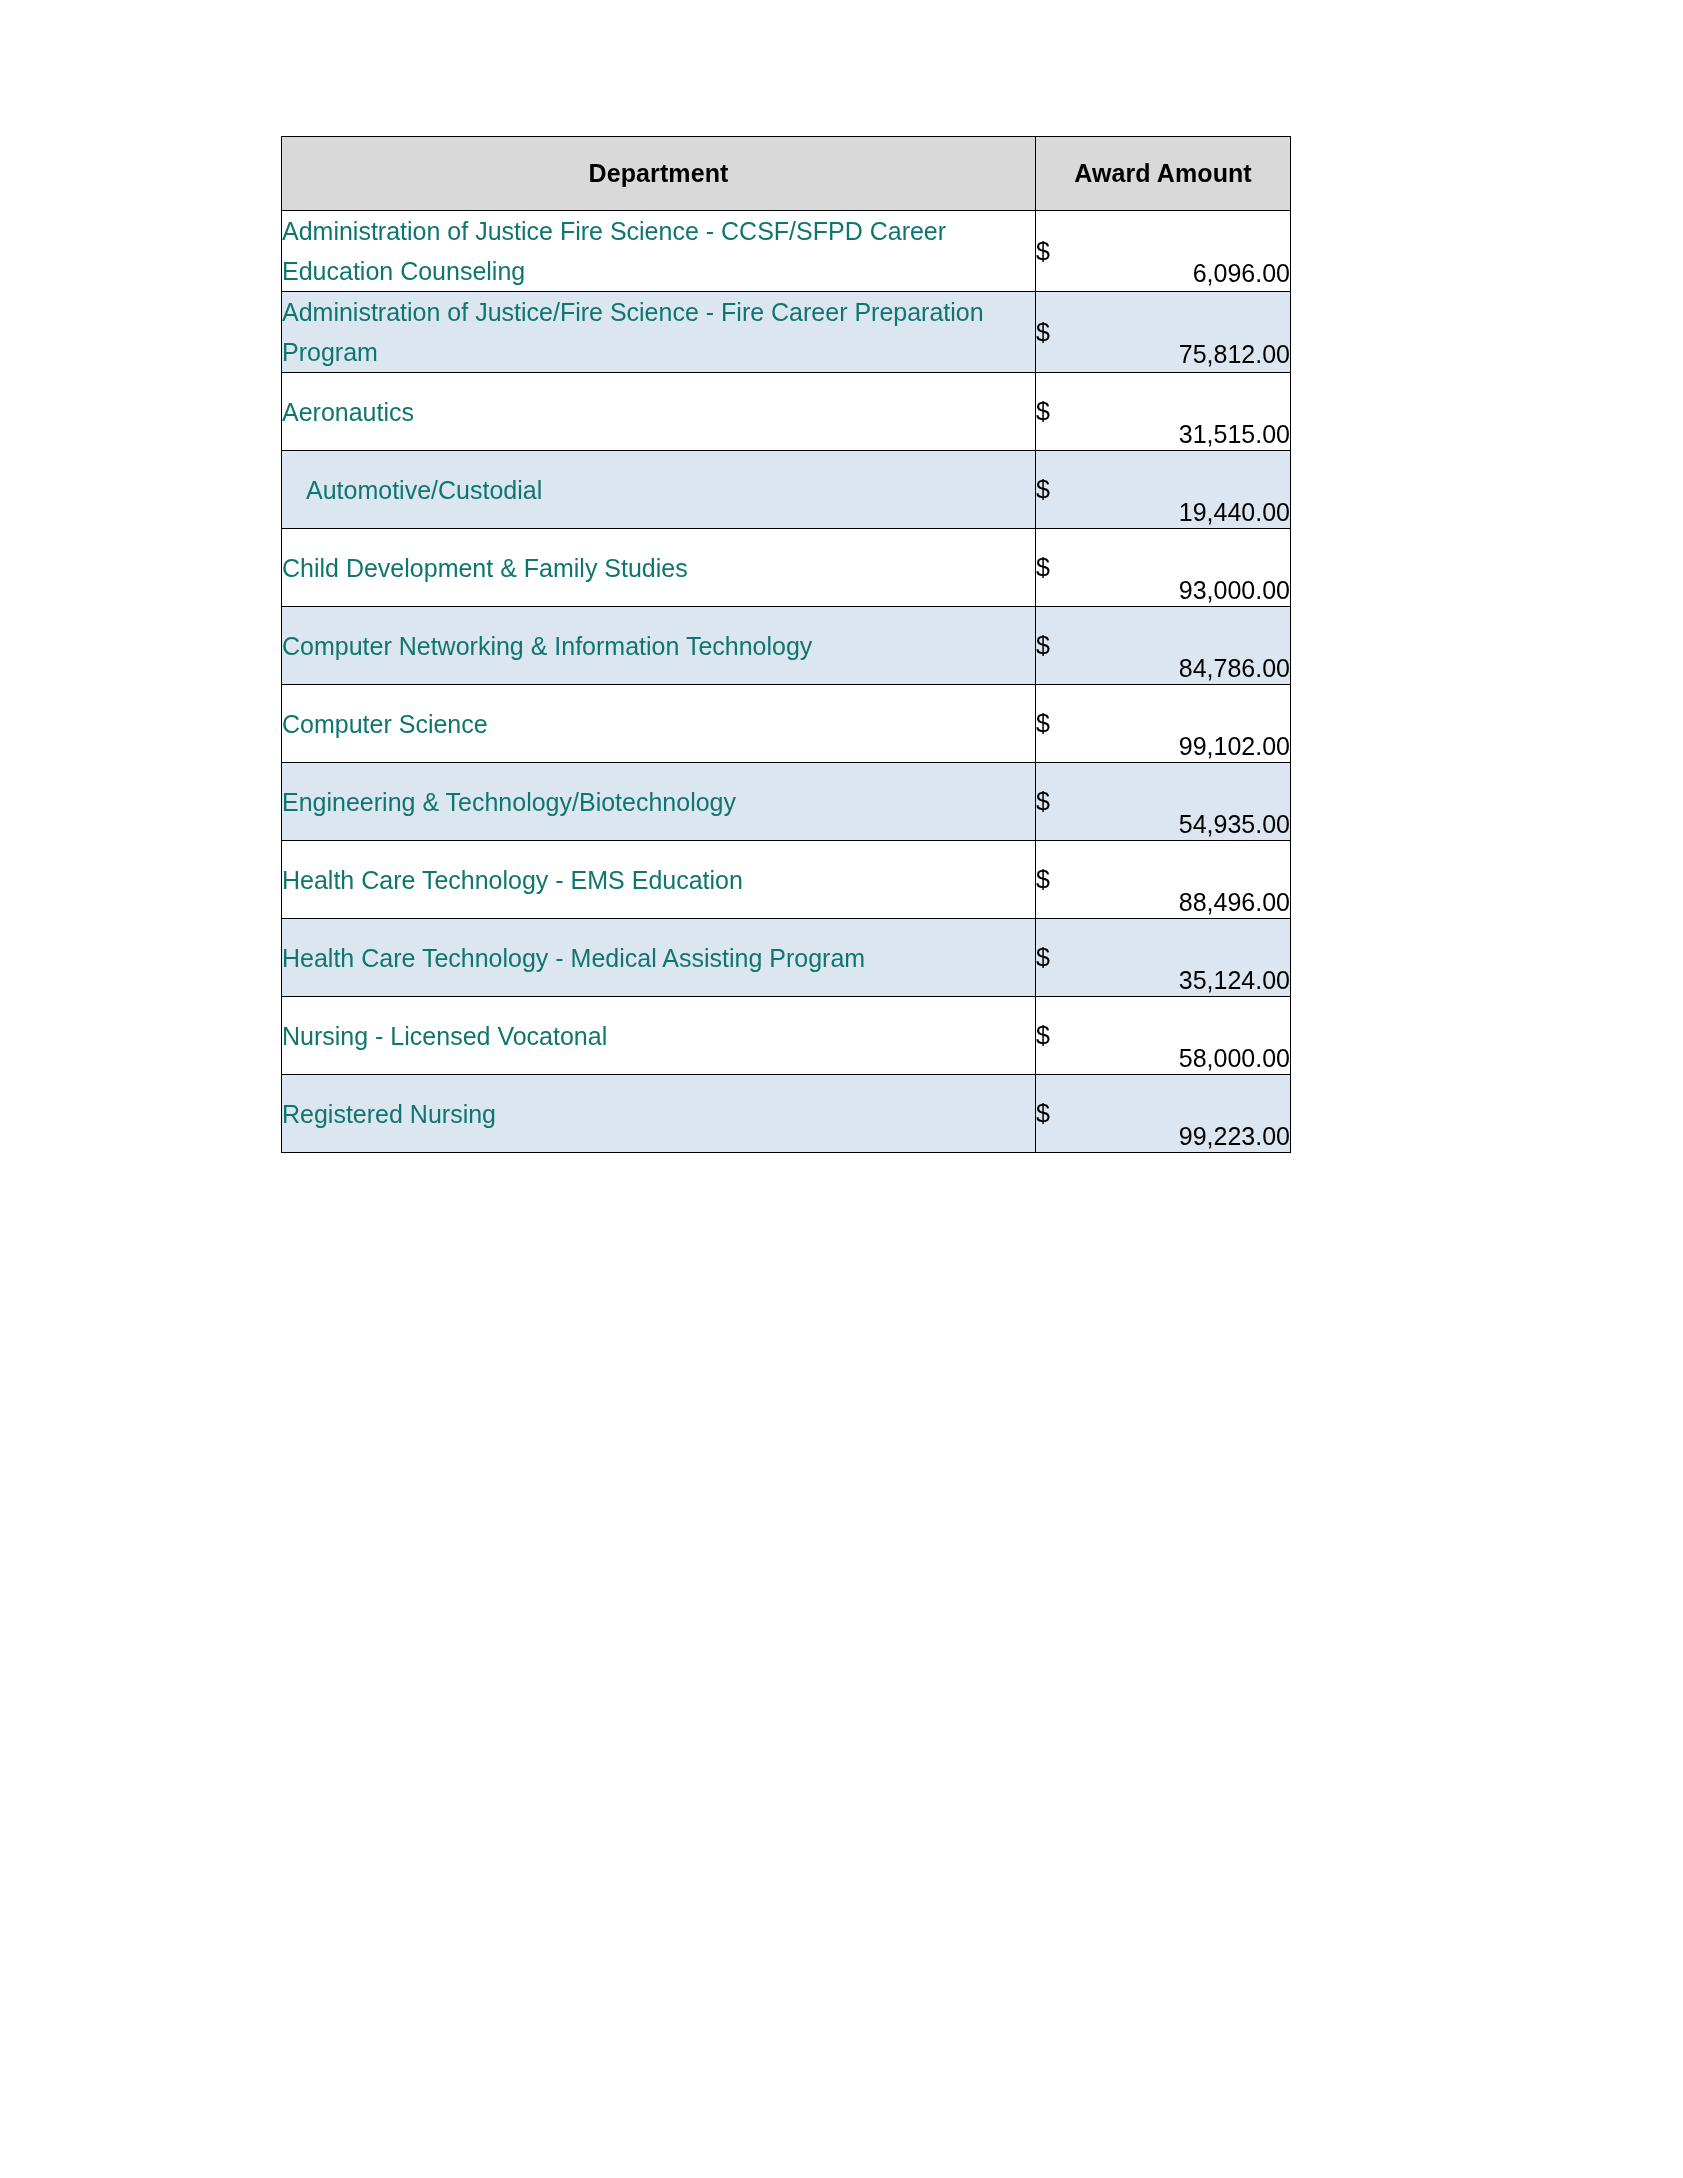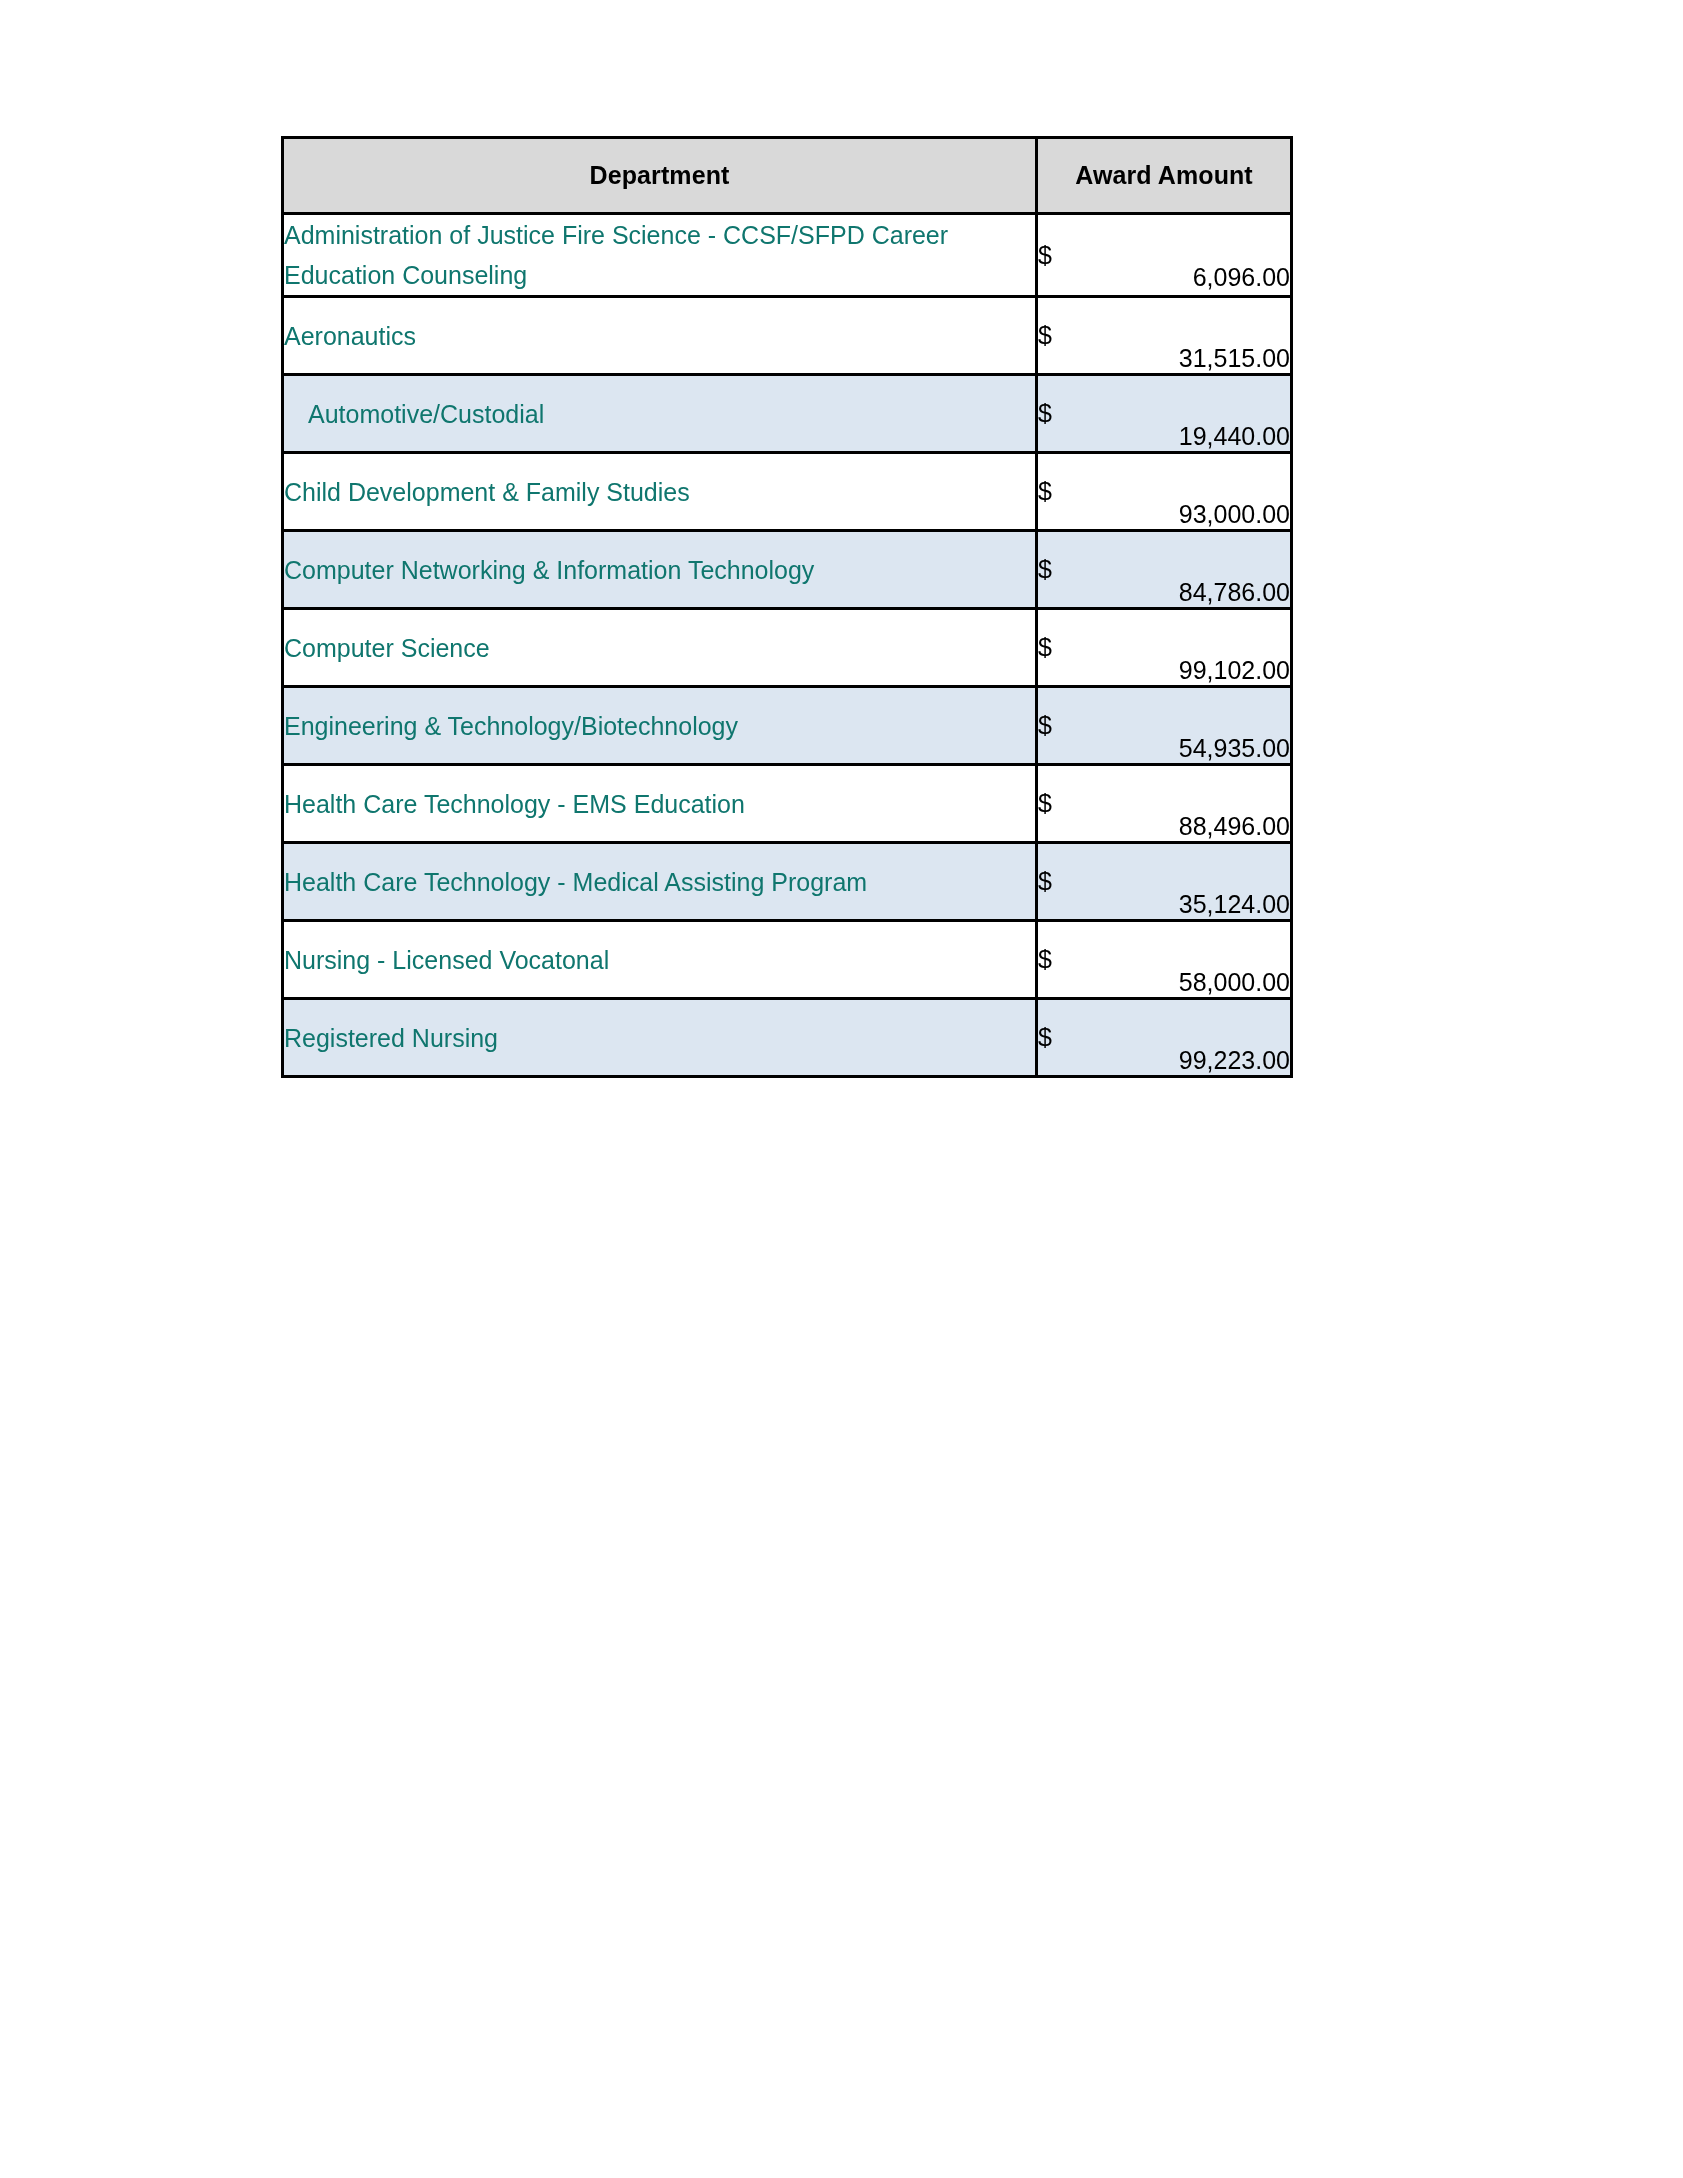--- a/index.html
+++ b/index.html
@@ -38,21 +38,21 @@
     table-layout: fixed;
     width: 1010px;
     background: #ffffff;
   }
 
   table.award-table col.col-dept  { width: 754px; }
   table.award-table col.col-award { width: 255px; }
 
   table.award-table th,
   table.award-table td {
-    border: 3px solid #404040;
+    border: 1px solid #404040;
     vertical-align: middle;
     padding: 0;
   }
 
   
   tr.header-row th {
     background: #d9d9d9;
     height: 73px;
     font-weight: bold;
     font-size: 25px;
@@ -126,20 +126,31 @@
             <td class="cell-dept" style="border-color: rgb(0, 0, 0);">
               <span class="dept-text">Administration of Justice Fire Science - CCSF/SFPD Career Education Counseling</span>
             </td>
             <td class="cell-award" style="border-color: rgb(0, 0, 0);">
               <div class="amount-line">
                 <span class="amount-currency">$</span>
                 <span class="amount-value">6,096.00</span>
               </div>
             </td>
           </tr>
+          <tr class="data-row shade-blue">
+            <td class="cell-dept" style="background: rgb(220, 230, 241); border-color: rgb(0, 0, 0);">
+              <span class="dept-text">Administration of Justice/Fire Science - Fire Career Preparation Program</span>
+            </td>
+            <td class="cell-award" style="background: rgb(220, 230, 241); border-color: rgb(0, 0, 0);">
+              <div class="amount-line">
+                <span class="amount-currency">$</span>
+                <span class="amount-value">75,812.00</span>
+              </div>
+            </td>
+          </tr>
           <tr class="data-row shade-white">
             <td class="cell-dept" style="border-color: rgb(0, 0, 0);">
               <span class="dept-text">Aeronautics</span>
             </td>
             <td class="cell-award" style="border-color: rgb(0, 0, 0);">
               <div class="amount-line">
                 <span class="amount-currency">$</span>
                 <span class="amount-value">31,515.00</span>
               </div>
             </td>

